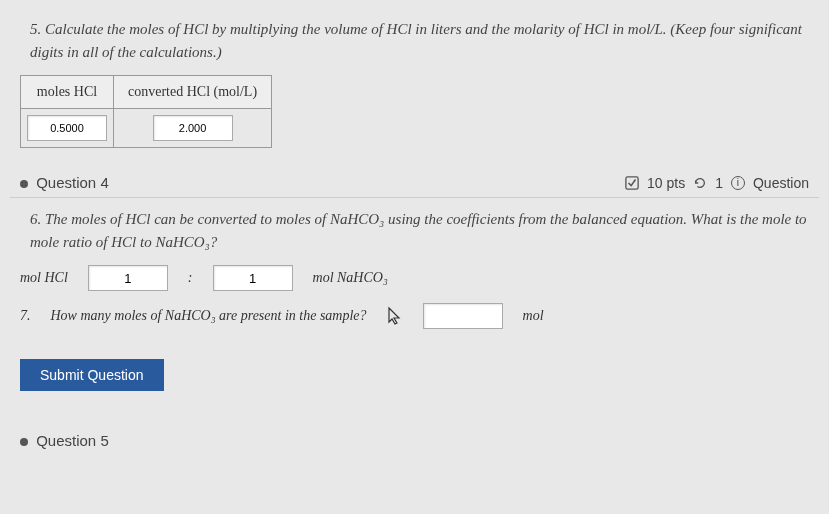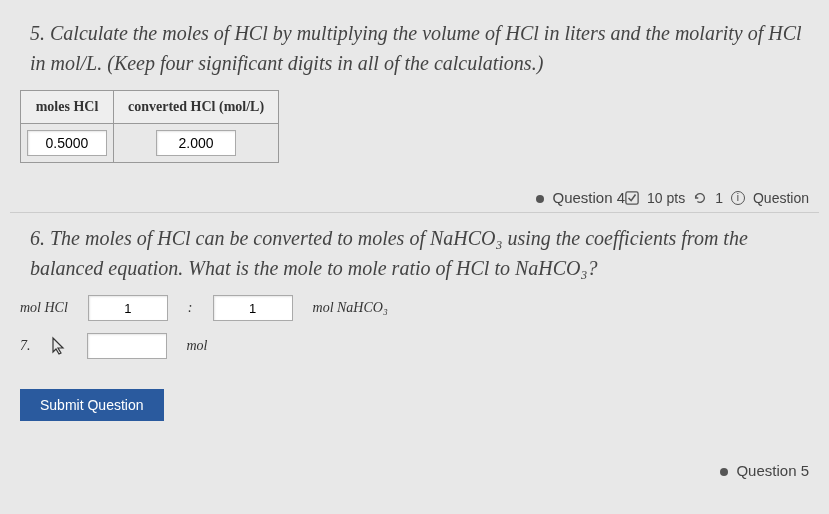--- a/index.html
+++ b/index.html
@@ -5,57 +5,57 @@
     * { box-sizing: border-box; margin: 0; padding: 0; }
     body {
       font-family: Georgia, 'Times New Roman', serif;
       background: #e8e8e8;
       color: #333;
       padding: 10px;
       width: 829px;
       font-style: italic;
     }
     .question-text {
-      font-size: 20px;
+      font-size: 15px;
       line-height: 1.5;
       margin: 8px 0 12px 20px;
       color: #444;
     }
     .table {
       border-collapse: collapse;
       margin: 8px 0 20px 10px;
     }
     .table th {
       border: 1px solid #999;
       padding: 8px 14px;
-      font-weight: bold;
+      font-weight: normal;
       font-size: 14px;
       text-align: center;
       background: #eee;
       font-style: normal;
     }
     .table td {
       border: 1px solid #999;
       padding: 6px;
       text-align: center;
     }
     .input-box {
       width: 80px;
       height: 26px;
       border: 1px solid #aaa;
       background: #fff;
-      font-size: 14px;
+      font-size: 11px;
       text-align: center;
       box-shadow: inset 1px 1px 2px rgba(0,0,0,0.1);
       font-style: normal;
       font-family: Arial, sans-serif;
     }
     .question-header {
       display: flex;
-      justify-content: flex-end;
+      justify-content: space-between;
       align-items: center;
       padding: 6px 10px;
       border-bottom: 1px solid #ccc;
       margin: 15px 0 10px 0;
     }
     .question-header-left {
       font-size: 15px;
       color: #444;
       font-style: normal;
       font-family: Arial, sans-serif;
@@ -185,20 +185,21 @@
 <div class="inline-row">
   <span>mol HCl</span>
   <input class="inline-input" value="1" style="">
   <span>:</span>
   <input class="inline-input" value="1" style="">
   <span>mol NaHCO₃</span>
 </div>
 
 <div class="inline-row">
   <span>7.</span>
+  <span>How many moles of NaHCO₃ are present in the sample?</span>
   <svg class="cursor-svg" viewBox="0 0 16 20">
       <path d="M2 2 L2 16 L5 13 L8 18 L10 17 L7 12 L12 12 Z" fill="none" stroke="#333" stroke-width="1.2"></path>
     </svg>
   <input class="inline-input" value="" style="">
   <span>mol</span>
 </div>
 
 <button class="submit-btn">Submit Question</button>
 
 <div class="question-header" style="border-bottom:none;margin-bottom:0;">

